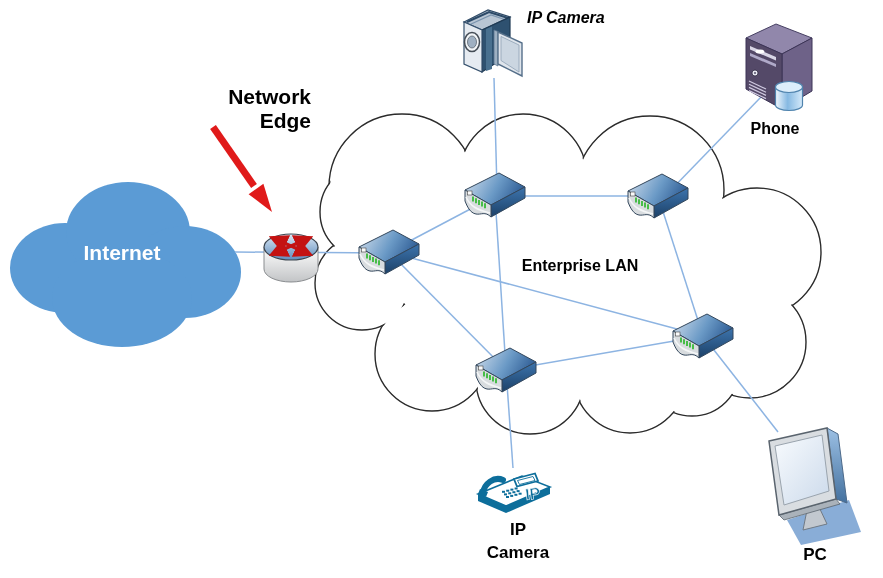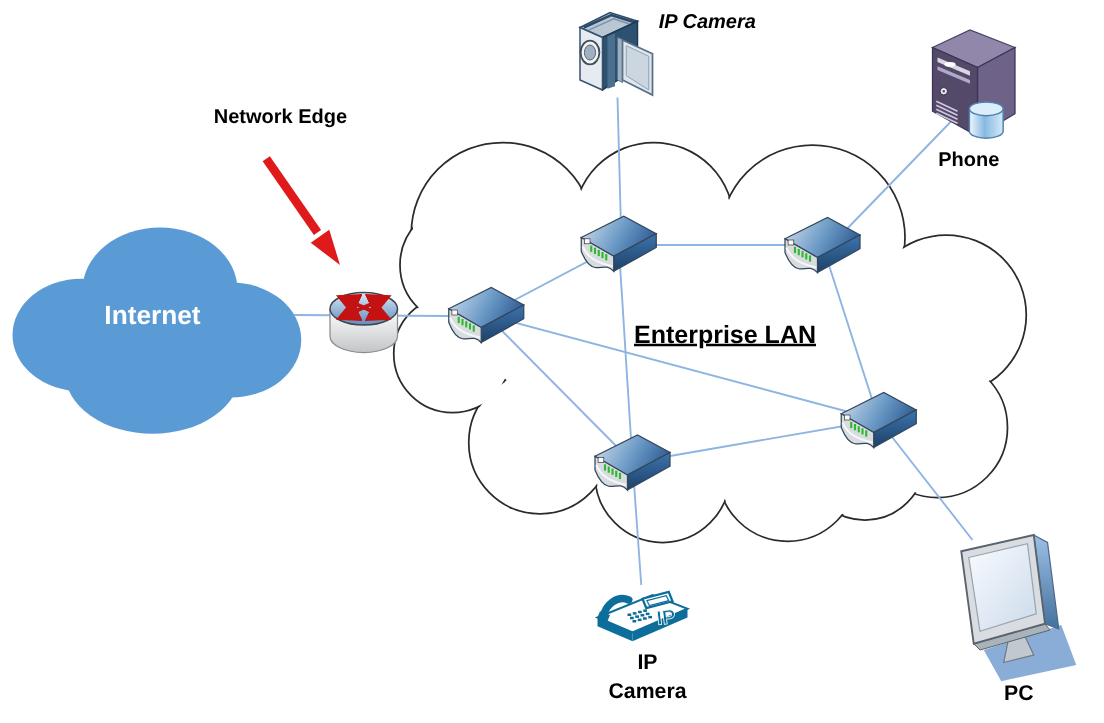--- a/index.html
+++ b/index.html
@@ -1,22 +1,22 @@
 <!DOCTYPE html>
 <html><head>
 <meta charset="utf-8">
 <style>
   html,body{margin:0;padding:0;background:#fff;}
   .stage{position:relative;width:883px;height:578px;background:#ffffff;
          font-family:"Liberation Sans",sans-serif;overflow:hidden;}
   .canvas{position:absolute;left:0;top:0;}
   .lbl{position:absolute;font-weight:bold;color:#000;line-height:1.15;}
   .lbl-internet{left:47px;top:241px;width:150px;text-align:center;font-size:21px;color:#ffffff;}
-  .lbl-netedge{left:171px;top:85px;width:140px;text-align:left;font-size:16px;}
-  .lbl-lan{left:495px;top:257px;width:170px;text-align:center;font-size:20px;text-decoration:underline;}
+  .lbl-netedge{left:171px;top:85px;width:140px;text-align:right;font-size:21px;}
+  .lbl-lan{left:495px;top:257px;width:170px;text-align:center;font-size:16px;}
   .lbl-cam{left:527px;top:9px;width:120px;text-align:left;font-size:16px;font-style:italic;}
   .lbl-server{left:742px;top:120px;width:66px;text-align:center;font-size:16px;}
   .lbl-phone{left:480px;top:518px;width:76px;text-align:center;font-size:17px;line-height:23px;}
   .lbl-phone span{display:block;}
   .lbl-pc{left:792px;top:545px;width:46px;text-align:center;font-size:17px;}
 </style>
 </head>
 <body>
 
 <div class="stage">

